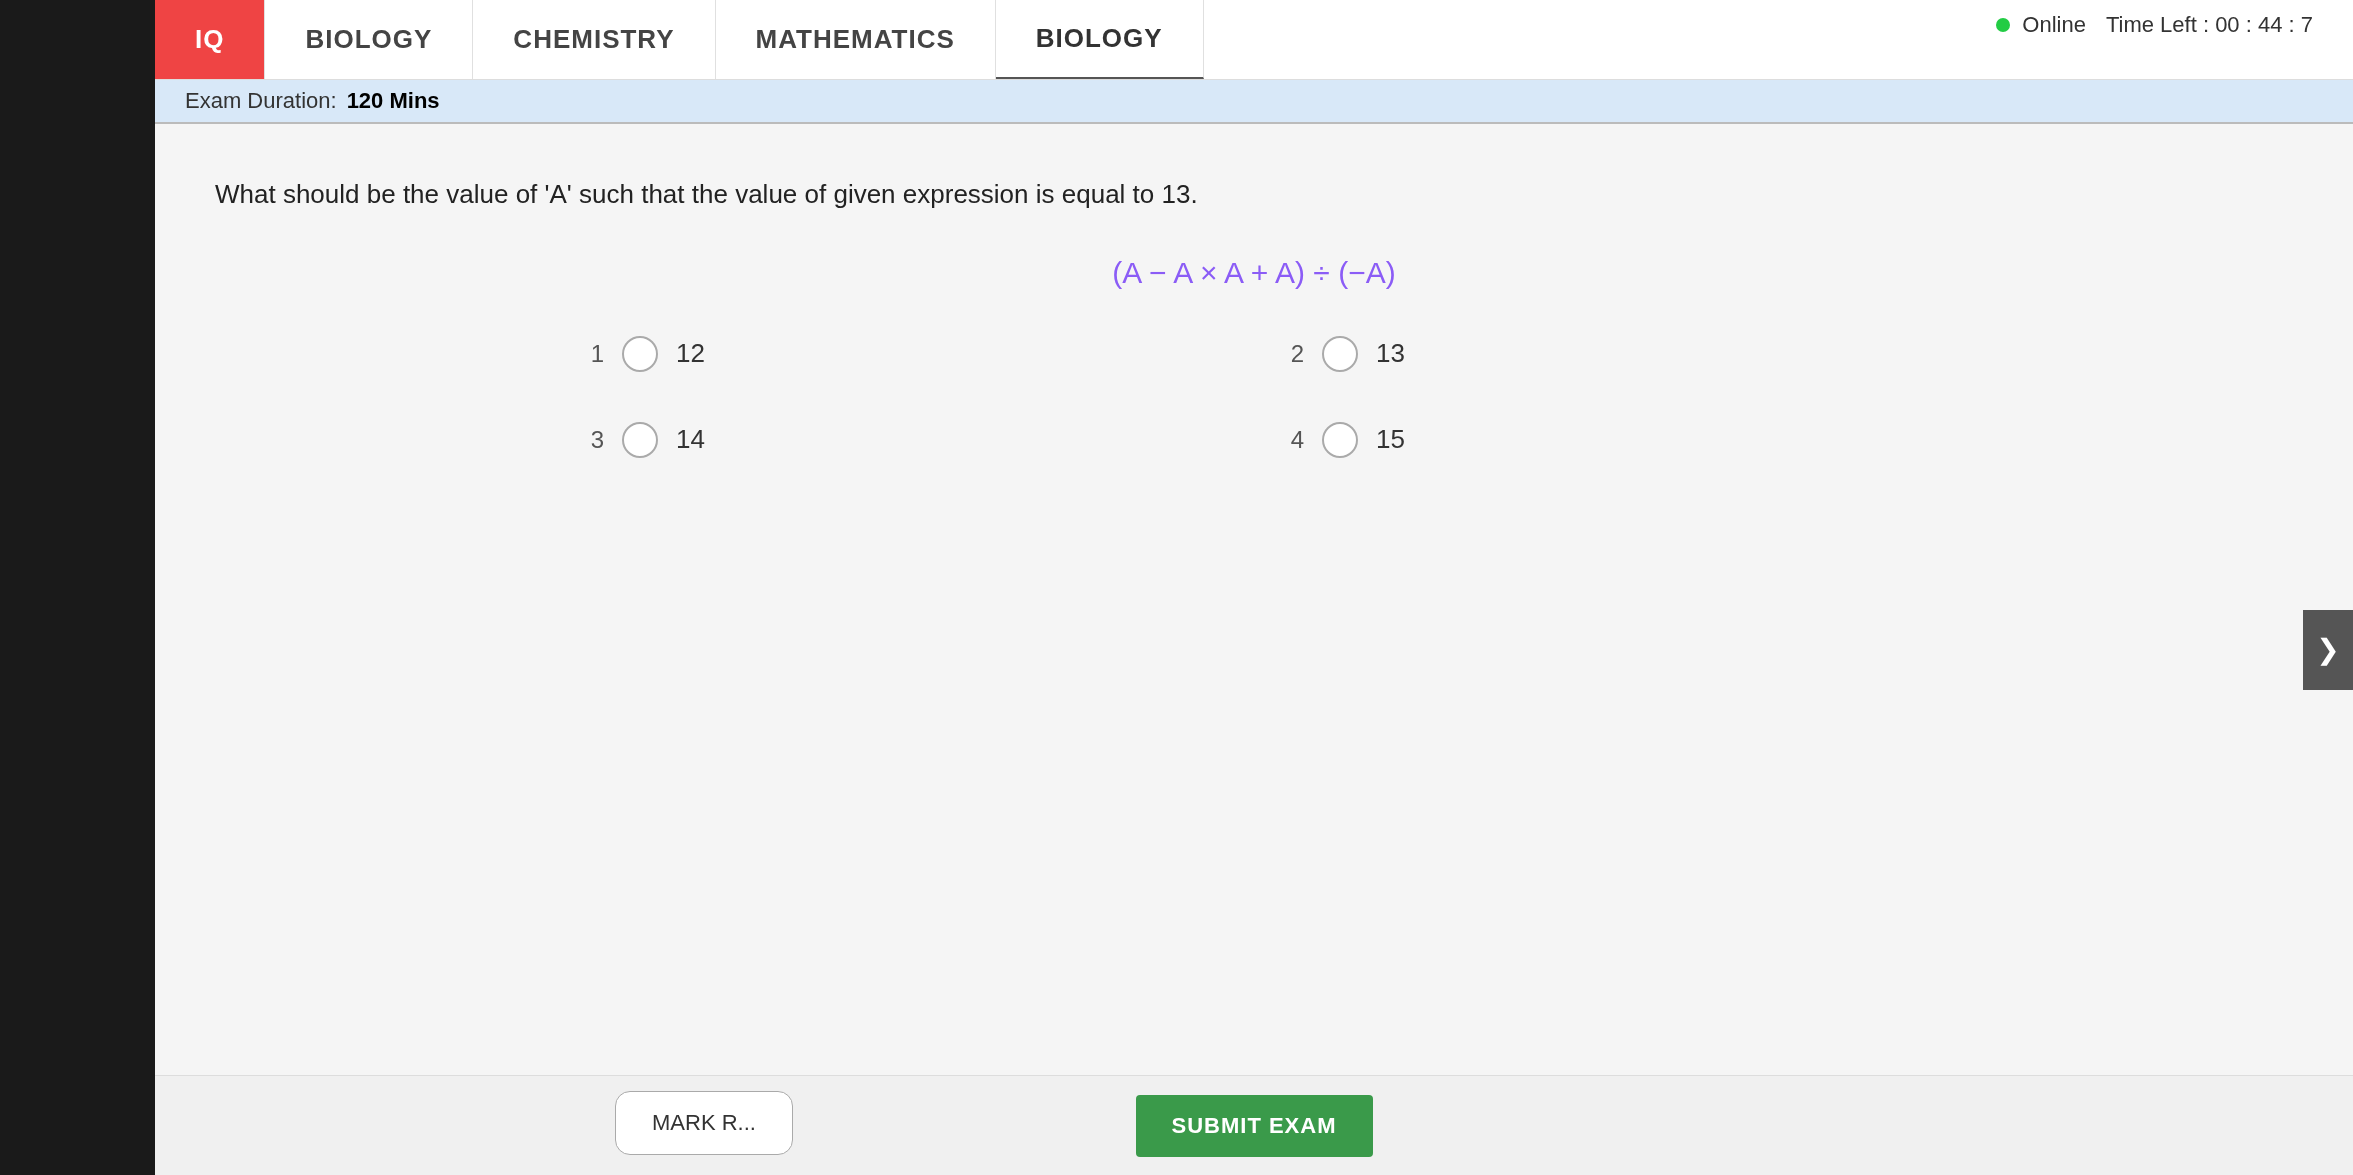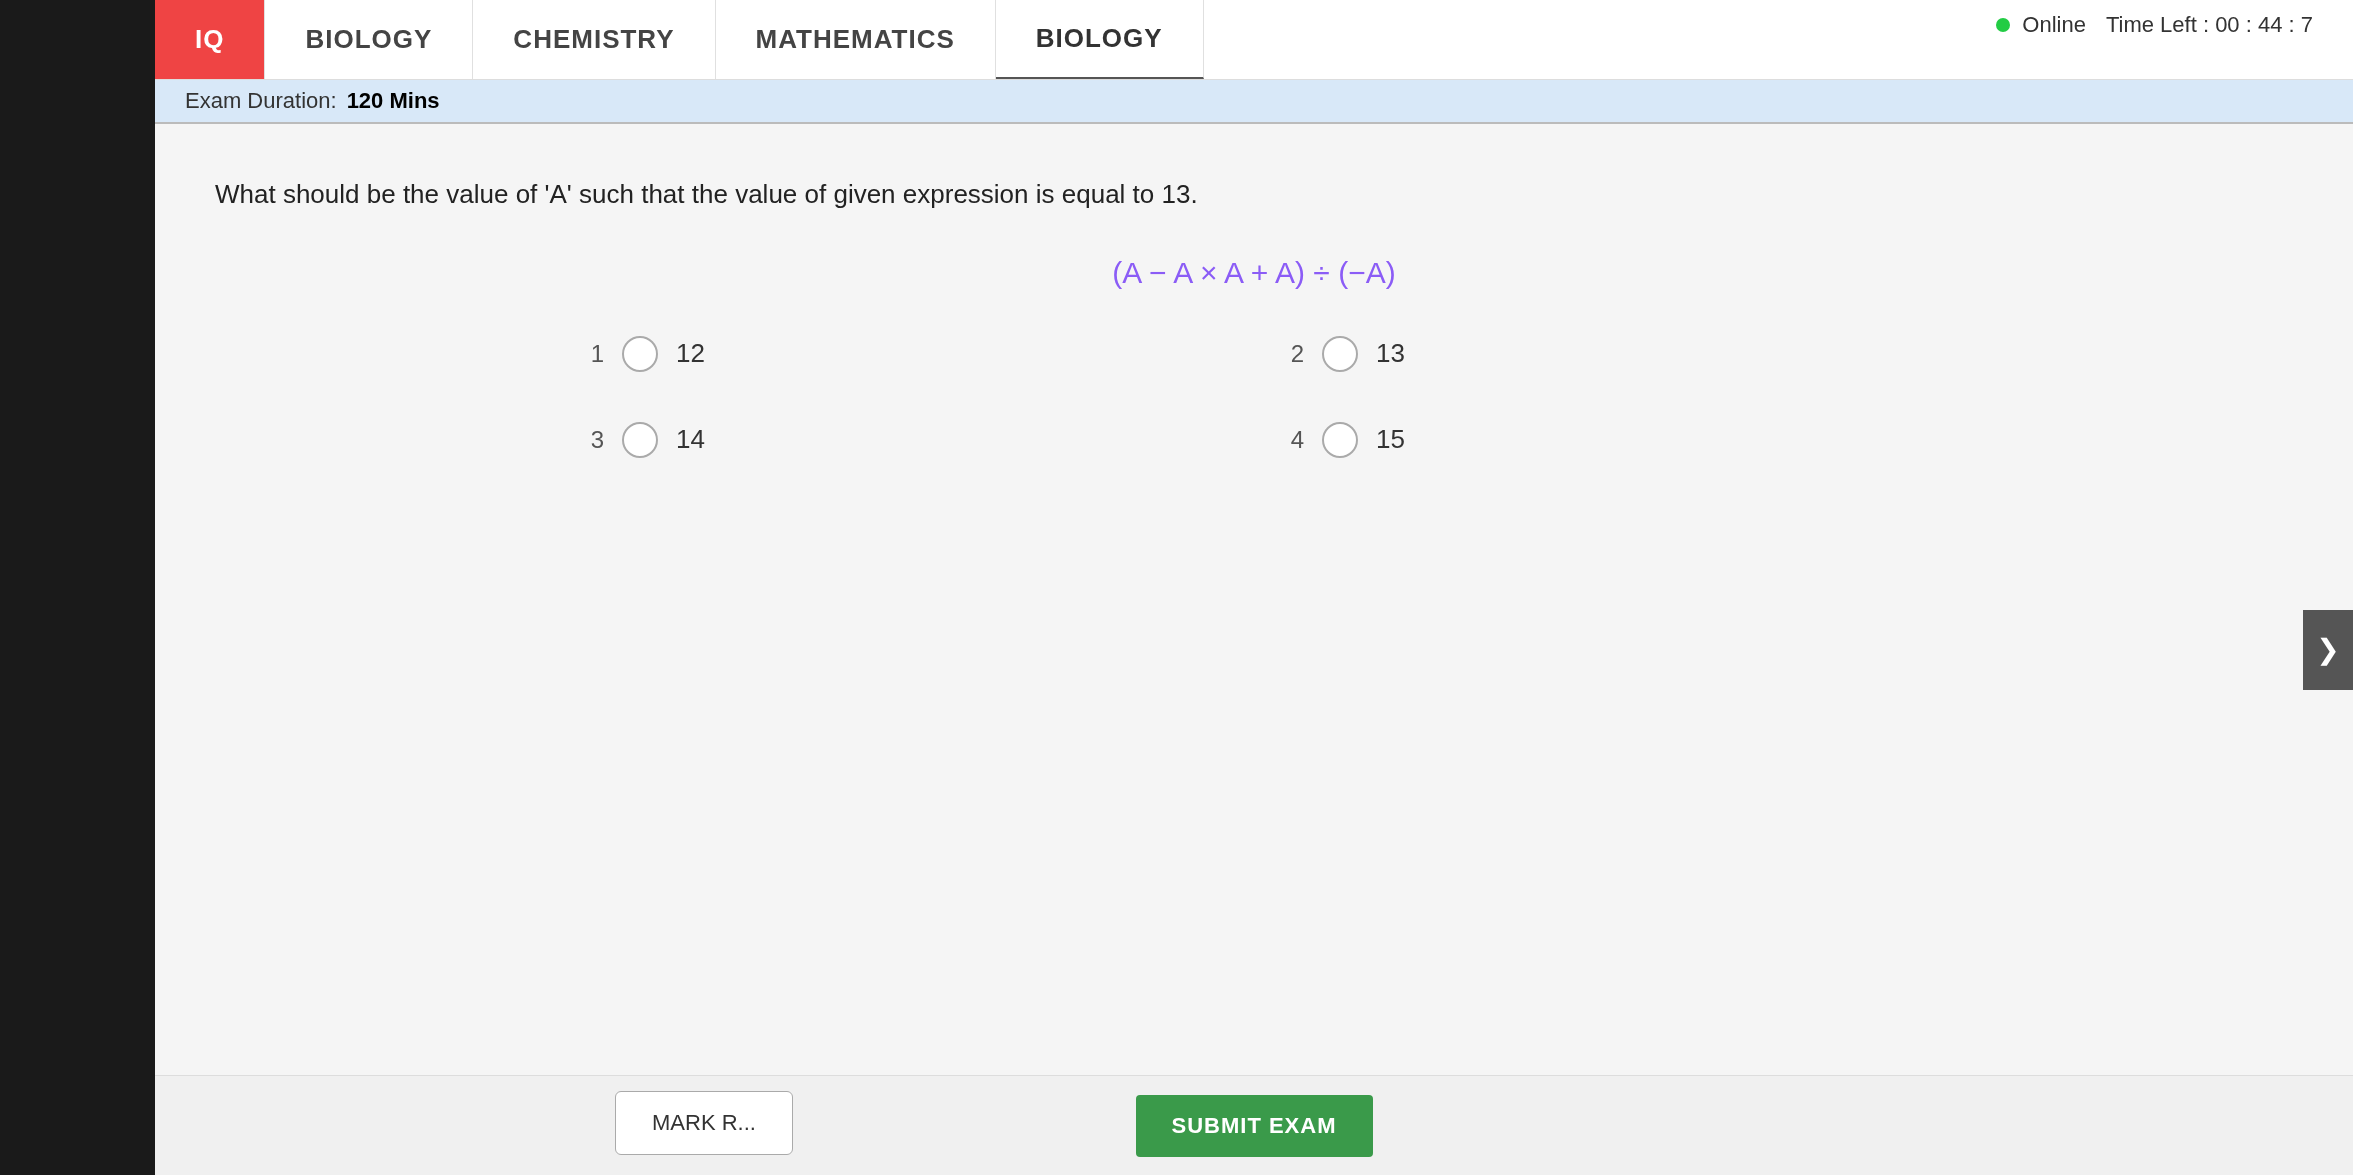--- a/index.html
+++ b/index.html
@@ -191,21 +191,21 @@
       cursor: pointer;
       letter-spacing: 1px;
     }
 
     .mark-btn {
       background: #fff;
       color: #333;
       border: 1px solid #aaa;
       padding: 18px 36px;
       font-size: 22px;
-      border-radius: 6px;
+      border-radius: 15px;
       cursor: pointer;
       position: absolute;
       bottom: 20px;
       left: 460px;
     }
 
     .right-arrow {
       position: absolute;
       right: 0;
       top: 50%;

